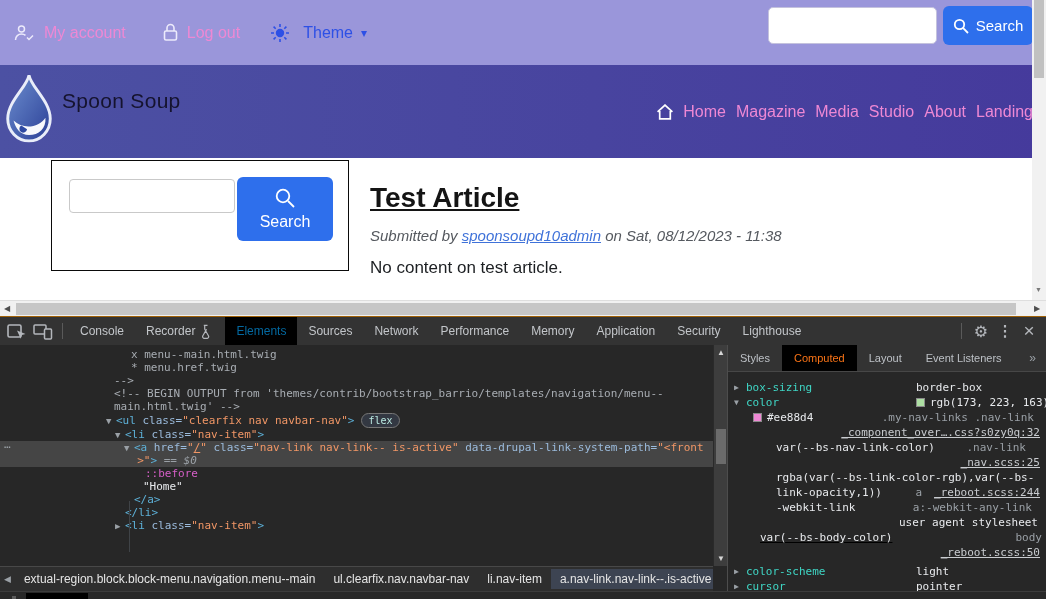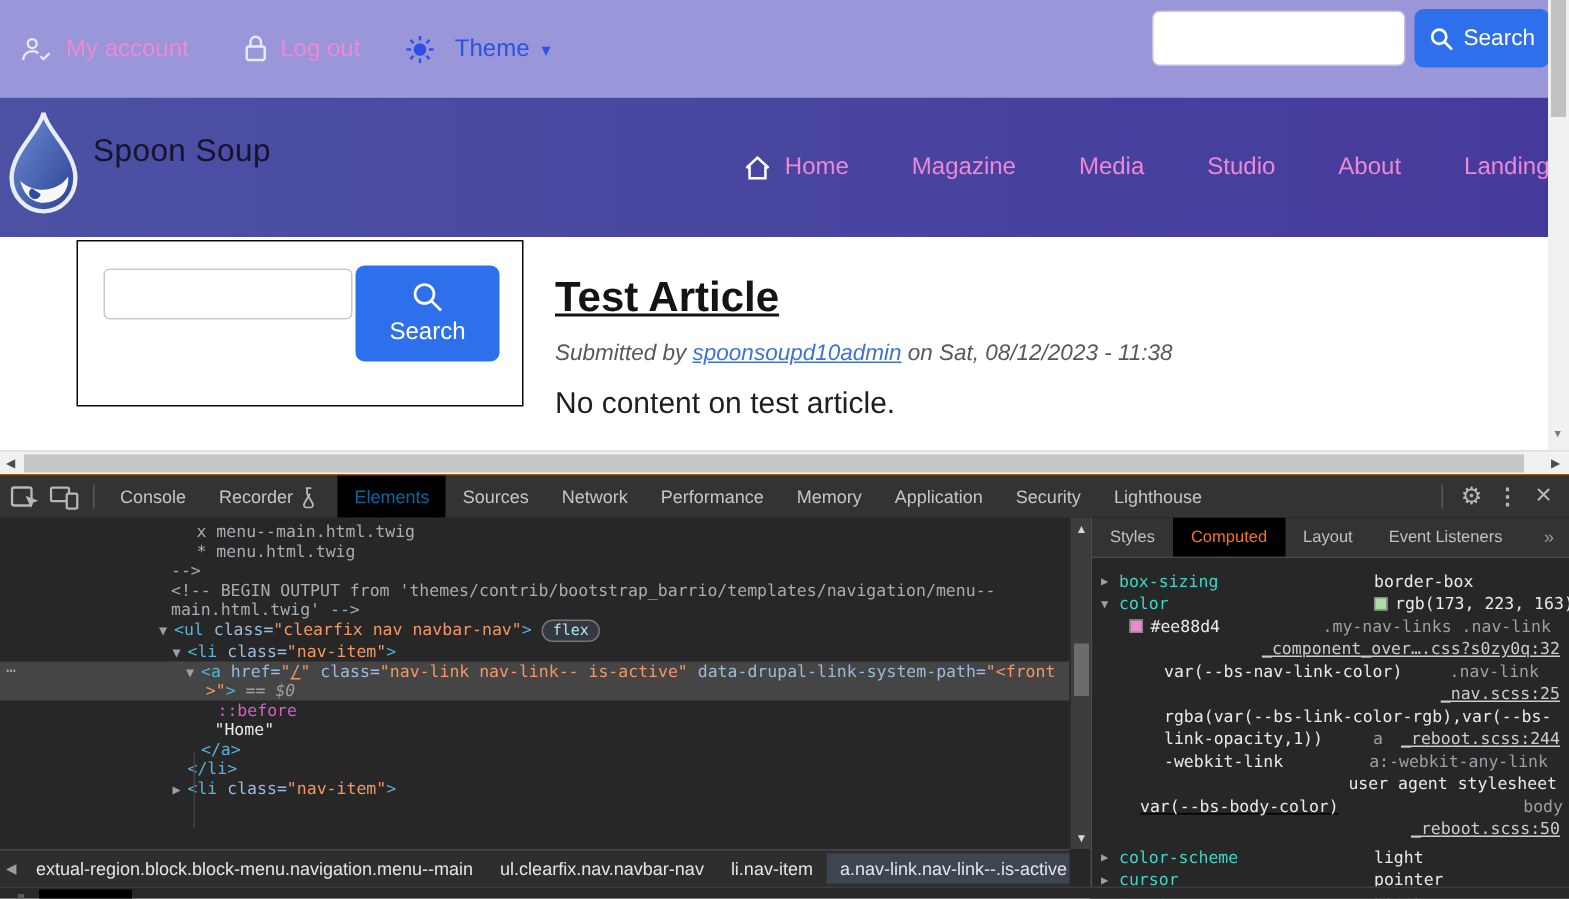--- a/index.html
+++ b/index.html
@@ -13,34 +13,34 @@
   #topbar-search-input{position:absolute;left:768px;top:7px;width:169px;height:37px;border:1px solid #c4c2dd;
        border-radius:5px;background:#fff;outline:none;box-sizing:border-box;padding:0 8px;font-size:14px;}
   #topbar-search-btn{position:absolute;left:943px;top:6px;width:90px;height:39px;border:none;border-radius:6px;
        background:#2e6fec;color:#fff;font-size:15px;display:flex;align-items:center;justify-content:center;gap:7px;
        font-family:"Liberation Sans",sans-serif;cursor:pointer;}
   
   #siteheader{position:absolute;left:0;top:65px;width:1046px;height:93px;
        background:linear-gradient(90deg,#4c51a3,#453a9c);}
   #logo{position:absolute;left:0px;top:7px;}
   #sitename{position:absolute;left:62px;top:24px;font-size:21px;color:#15132e;letter-spacing:.3px;}
-  #main-nav{position:absolute;right:13px;top:38px;display:flex;align-items:center;gap:42px;}
+  #main-nav{position:absolute;right:13px;top:38px;display:flex;align-items:center;gap:10px;}
   .hnav-link{color:#ee88d4;font-size:16px;text-decoration:none;display:flex;align-items:center;gap:9px;white-space:nowrap;}
   
   #search-block{position:absolute;left:51px;top:160px;width:296px;height:109px;border:1px solid #0a0a0a;background:#fff;}
   #sb-input{position:absolute;left:17px;top:18px;width:166px;height:34px;border:1px solid #c9c9c9;border-radius:4px;
        box-sizing:border-box;outline:none;padding:0 8px;font-size:14px;}
   #sb-btn{position:absolute;left:185px;top:16px;width:96px;height:64px;border:none;border-radius:6px;background:#2e6fec;
        color:#fff;font-size:16px;display:flex;flex-direction:column;align-items:center;justify-content:center;gap:4px;
        font-family:"Liberation Sans",sans-serif;cursor:pointer;}
   #article{position:absolute;left:370px;top:182px;width:640px;}
   #article-title{font-size:28px;font-weight:700;color:#141414;text-decoration:underline;display:inline-block;}
   #article-byline{margin-top:13px;font-size:15px;font-style:italic;color:#55595f;}
   #byline-author{color:#3f72d9;text-decoration:underline;}
-  #article-body{margin-top:14px;font-size:20px;color:#1c1f22;}
+  #article-body{margin-top:14px;font-size:17px;color:#1c1f22;}
   
   #hscroll{position:absolute;left:0;top:300px;width:1046px;height:16px;background:#f1f1f1;border-top:1px solid #dedede;box-sizing:border-box;}
   #hthumb{position:absolute;left:16px;top:2px;width:1000px;height:12px;background:#c6c6c6;}
   .sarrow{position:absolute;font-size:8px;color:#4e4e4e;top:3px;}
   #vscroll{position:absolute;left:1032px;top:0;width:14px;height:300px;background:#f1f1f1;}
   #vthumb{position:absolute;left:2px;top:0;width:10px;height:78px;background:#c1c1c1;}
   
   #devtools{position:absolute;left:0;top:316px;width:1046px;height:283px;background:#272727;border-top:1px solid #a16207;box-sizing:border-box;}
   #dt-tabbar{position:absolute;left:0;top:0;width:1046px;height:28px;background:#333;display:flex;align-items:center;}
   .dt-icbtn{width:26px;display:flex;justify-content:center;align-items:center;}
@@ -276,21 +276,21 @@
     <div id="dt-right">
       <span class="dt-sep"></span>
       <span class="dt-glyph" style="font-size:16px;">⚙</span>
       <span class="dt-glyph" style="font-size:15px;font-weight:bold;">⋮</span>
       <span class="dt-glyph" style="font-size:19px;">×</span>
     </div>
   </div>
 
   <div id="dom-tree">
       <div class="t-line" style="padding-left: 131px;"><span class="tk-gray">x menu--main.html.twig</span></div>
-      <div class="t-line" style="padding-left: 131px;"><span class="tk-gray">* menu.html.twig</span></div>
+      <div class="t-line" style="padding-left: 131px;"><span class="tk-gray">* menu.href.twig</span></div>
       <div class="t-line" style="padding-left: 114px;"><span class="tk-gray">--&gt;</span></div>
       <div class="t-line" style="padding-left: 114px;"><span class="tk-gray">&lt;!-- BEGIN OUTPUT from 'themes/contrib/bootstrap_barrio/templates/navigation/menu--</span></div>
       <div class="t-line" style="padding-left: 114px;"><span class="tk-gray">main.html.twig' --&gt;</span></div>
       <div class="t-line" style="padding-left: 106px;"><span class="tk-arr">▼</span><span class="tk-tag">&lt;ul</span><span class="tk-attr"> class=</span><span class="tk-val">"clearfix nav navbar-nav"</span><span class="tk-tag">&gt;</span><span class="tk-badge">flex</span></div>
       <div class="t-line" style="padding-left: 115px;"><span class="tk-arr">▼</span><span class="tk-tag">&lt;li</span><span class="tk-attr"> class=</span><span class="tk-val">"nav-item"</span><span class="tk-tag">&gt;</span></div>
       <div class="t-line sel" style="padding-left: 124px;"><span class="tk-dots">…</span><span class="tk-arr">▼</span><span class="tk-tag">&lt;a</span><span class="tk-attr"> href=</span><span class="tk-val">"</span><span class="tk-vall">/</span><span class="tk-val">"</span><span class="tk-attr"> class=</span><span class="tk-val">"nav-link nav-link-- is-active"</span><span class="tk-attr"> data-drupal-link-system-path=</span><span class="tk-val">"&lt;front</span><br><span class="tk-val">  &gt;"</span><span class="tk-tag">&gt;</span><span class="tk-eq"> == $0</span></div>
       <div class="t-line" style="padding-left: 145px;"><span class="tk-pseudo">::before</span></div>
       <div class="t-line" style="padding-left: 143px;"><span class="tk-white">"Home"</span></div>
       <div class="t-line" style="padding-left: 134px;"><span class="tk-tag">&lt;/a&gt;</span></div>
       <div class="t-line" style="padding-left: 125px;"><span class="tk-tag">&lt;/li&gt;</span></div>

